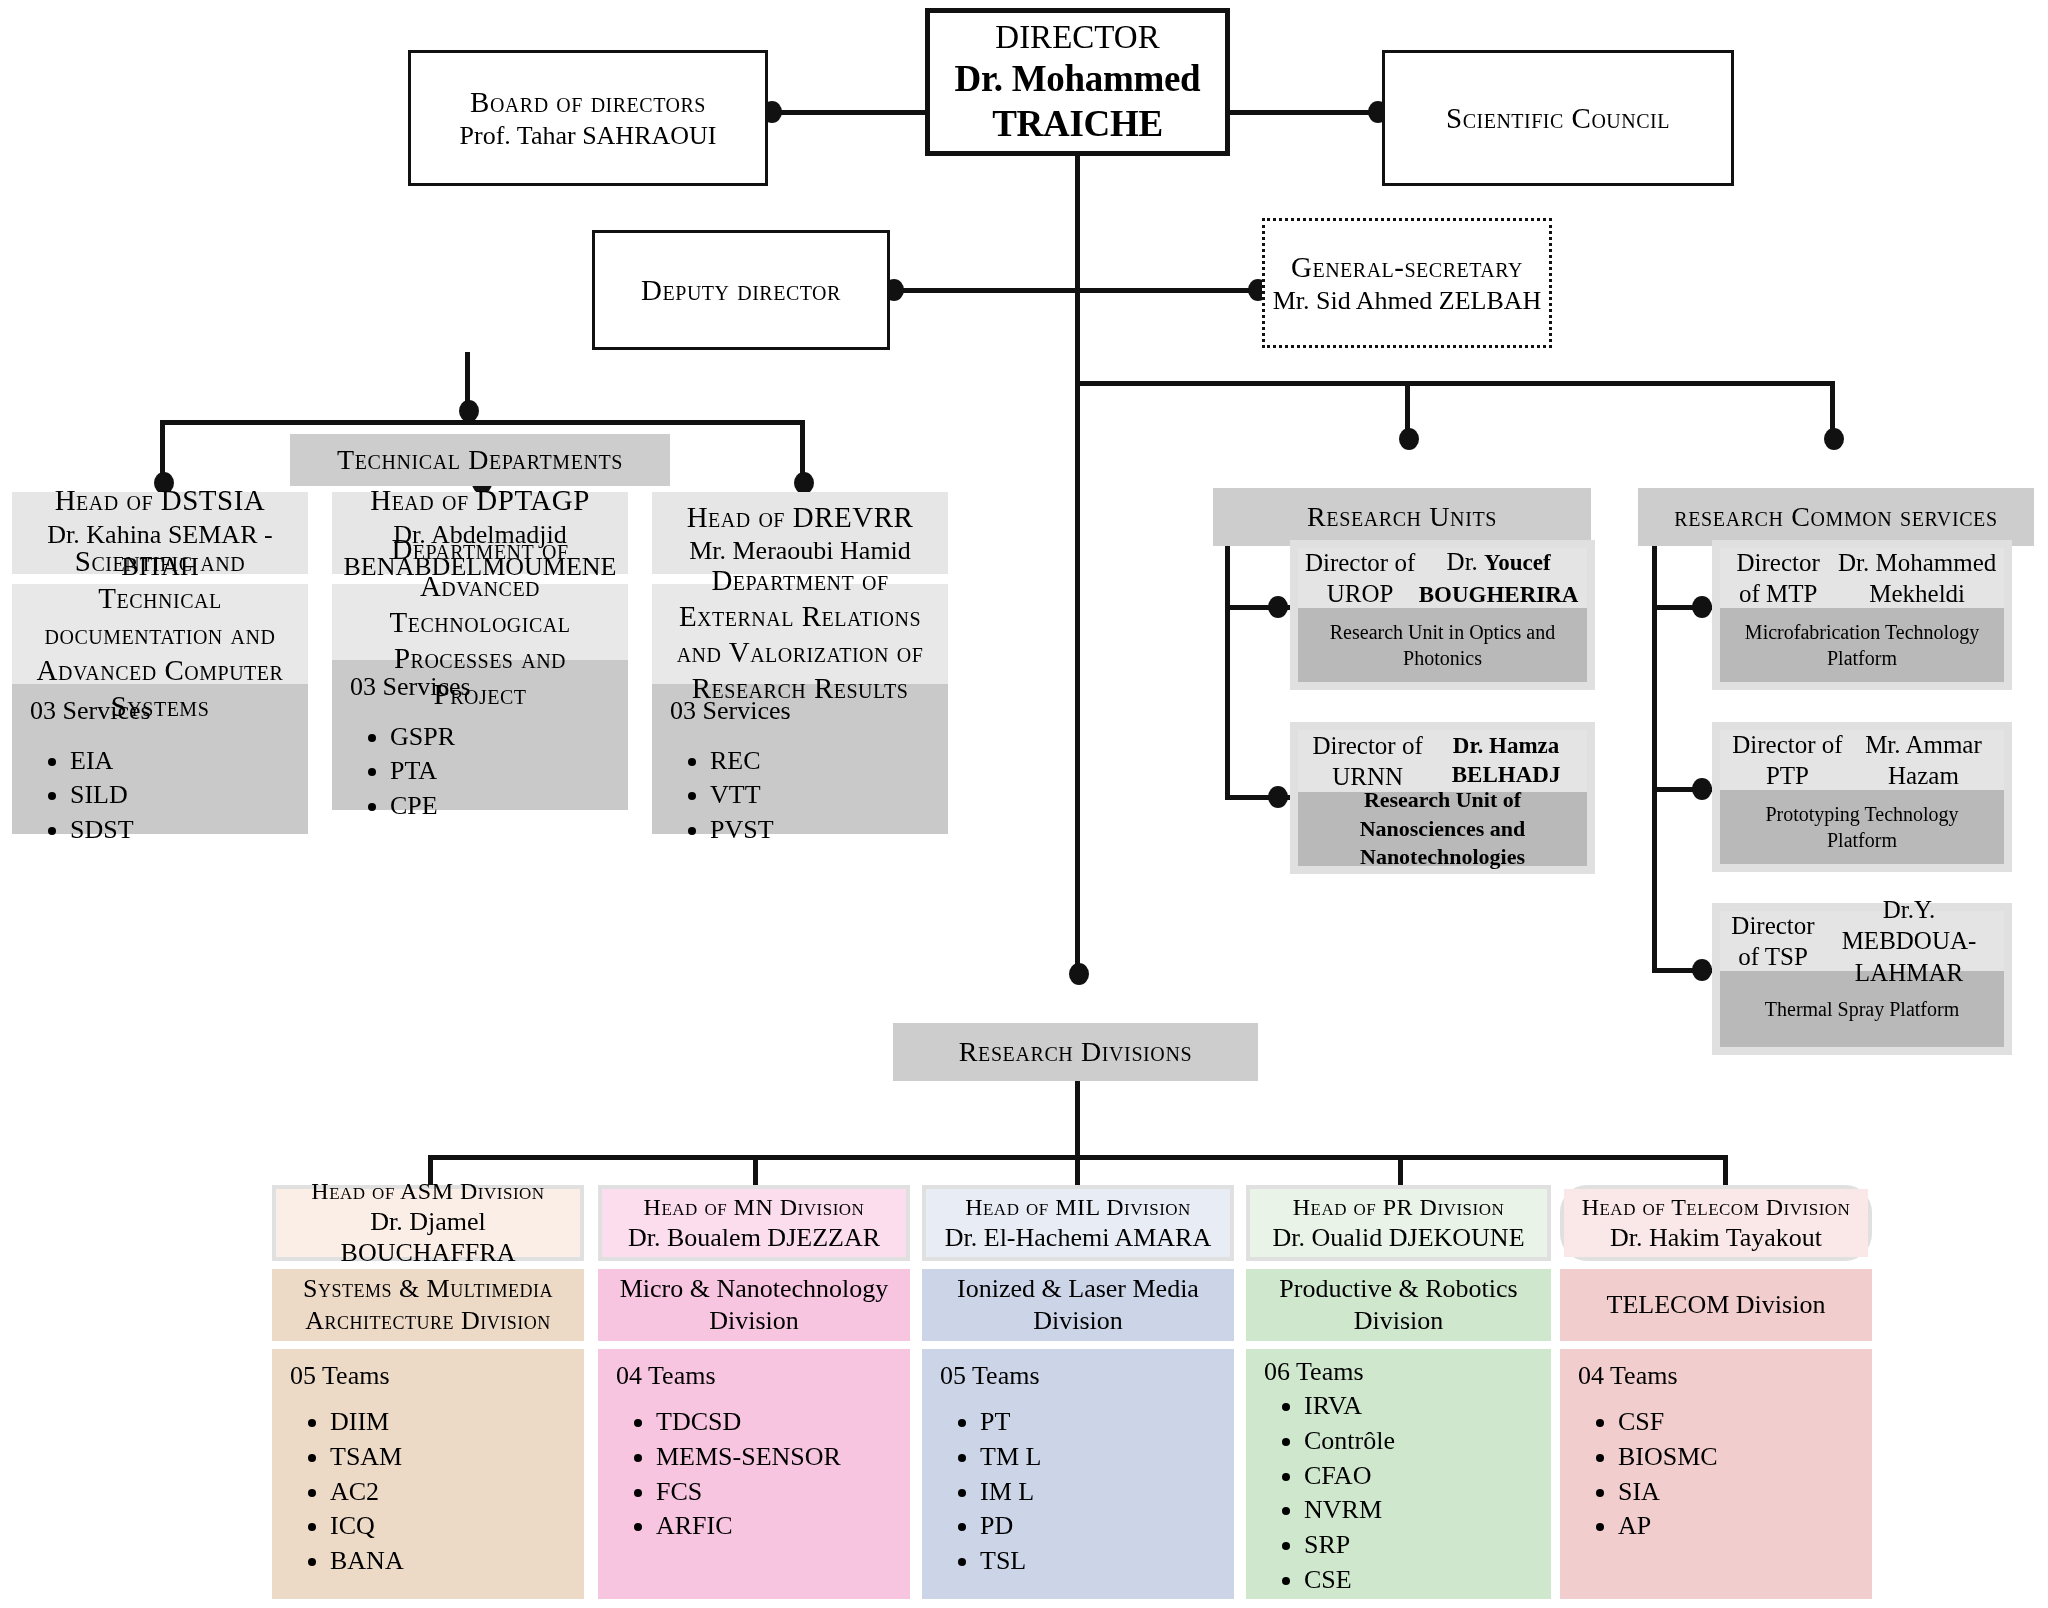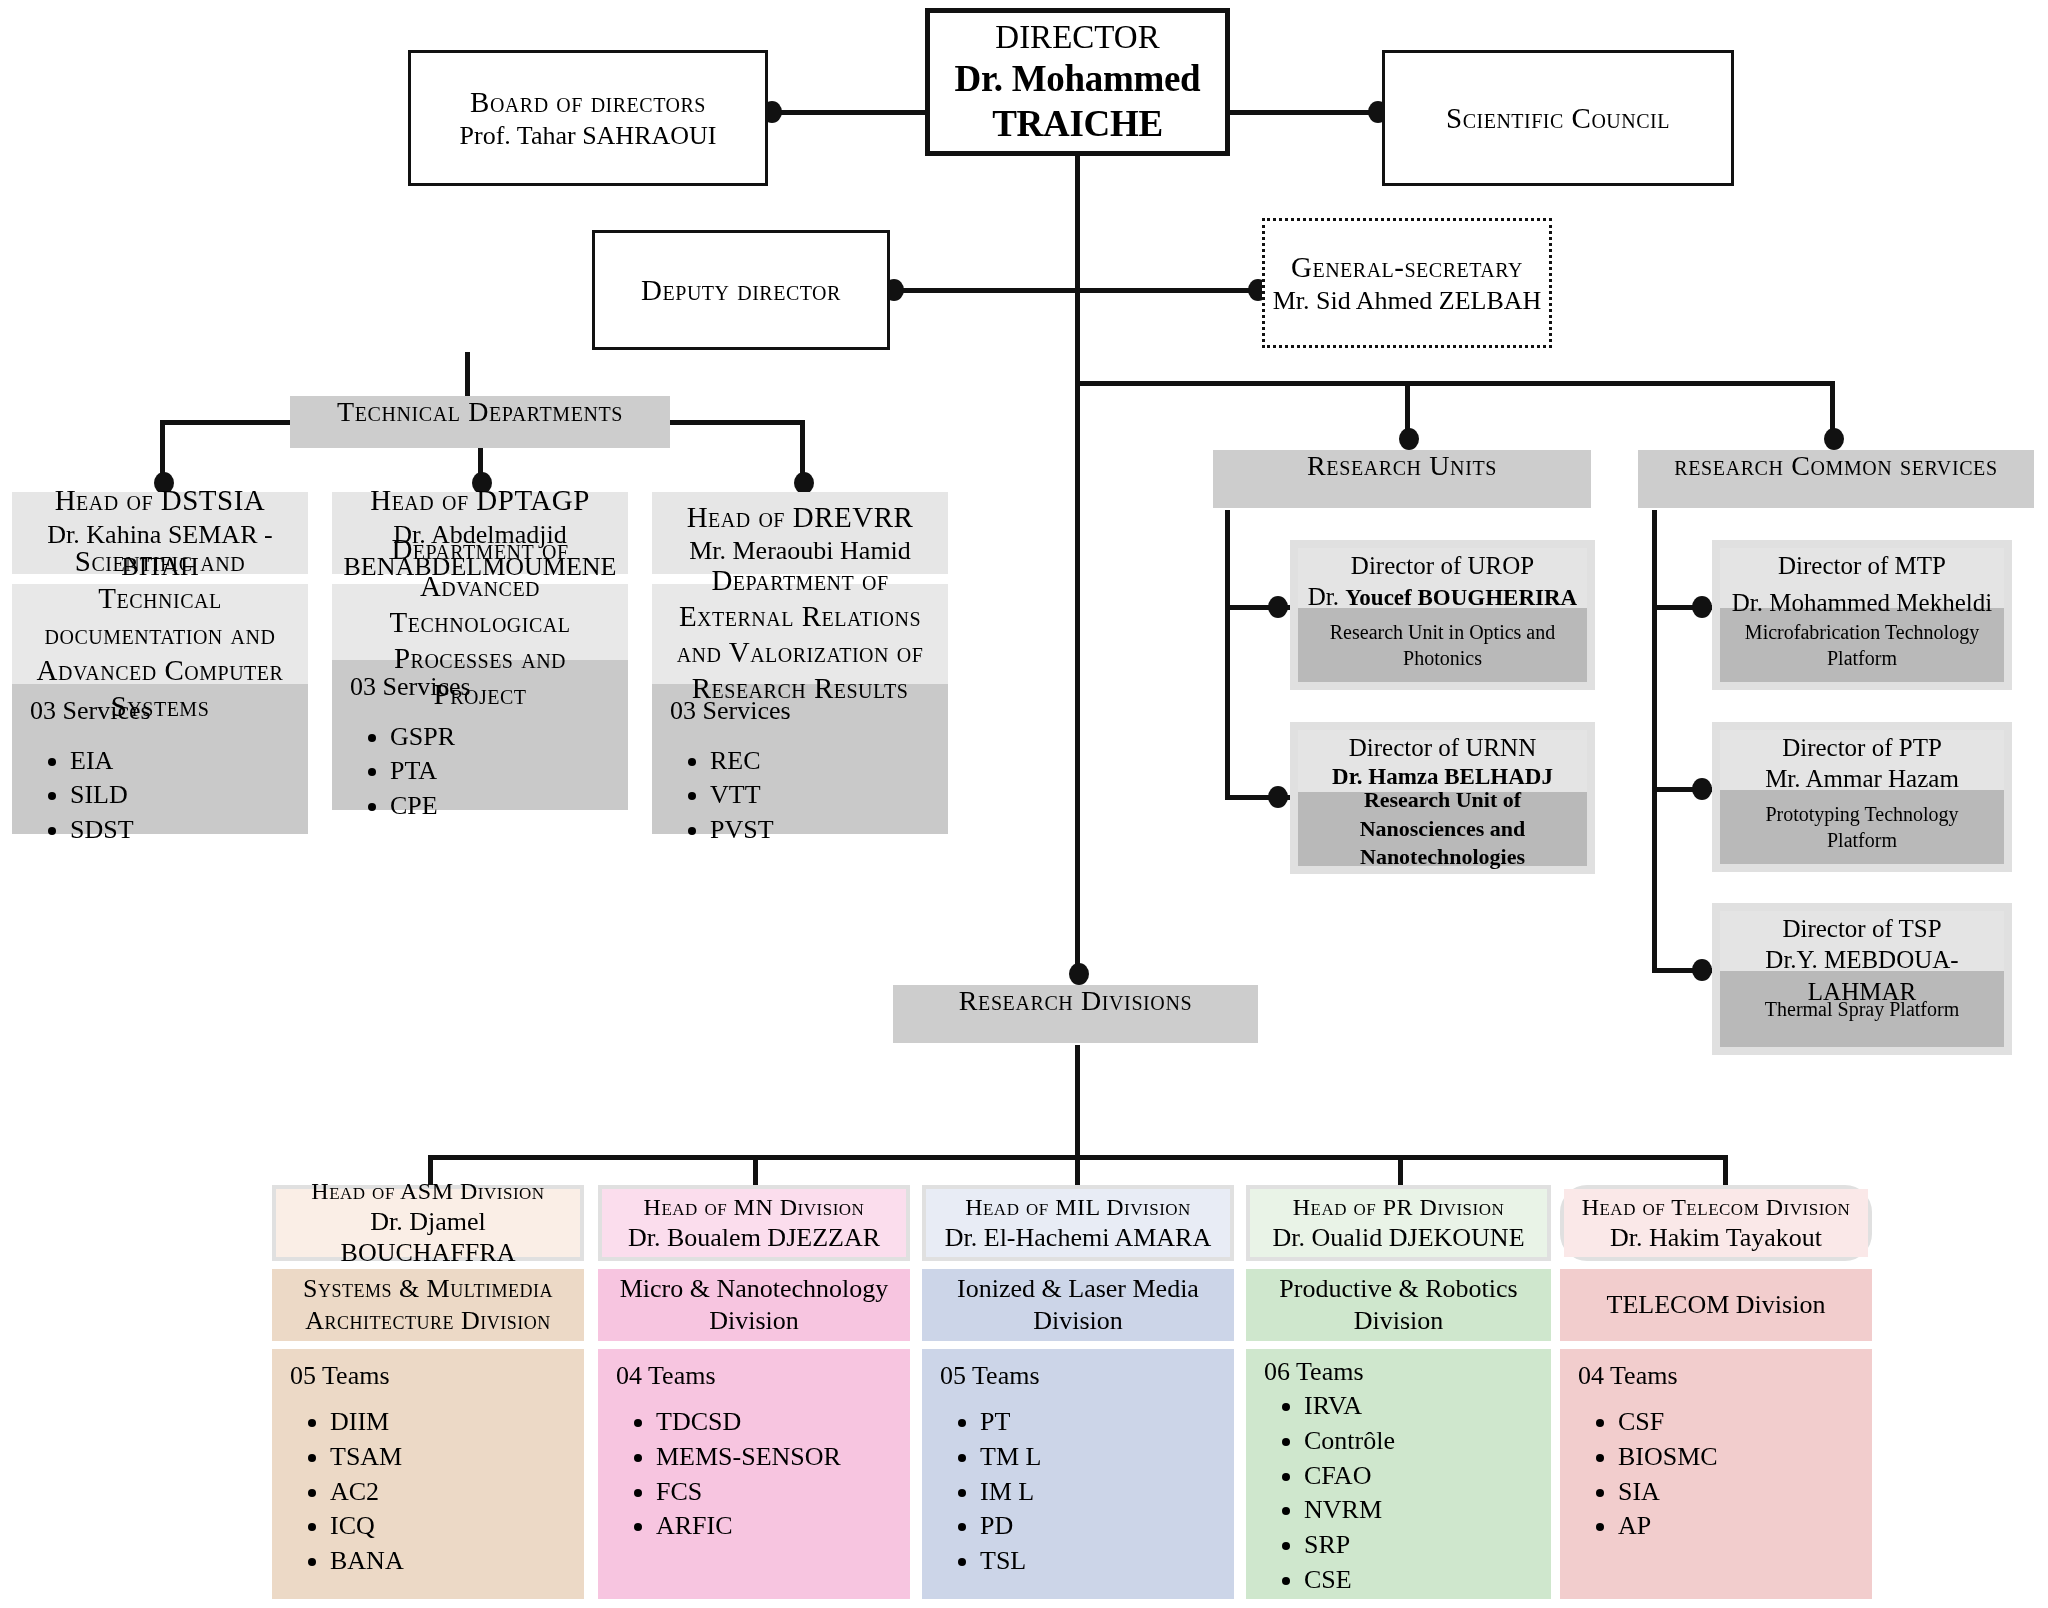--- a/index.html
+++ b/index.html
@@ -36,26 +36,27 @@
   }
   .t-title{font-size:29px;line-height:1.25;}
   .t-name{font-size:26px;line-height:1.25;}
   .t-dirtitle{font-size:33px;line-height:1.2;}
   .t-dirname{font-size:37px;font-weight:bold;line-height:1.2;letter-spacing:-0.3px;}
 
   
   .banner{
     position:absolute;
     background:#cdcdcd;
-    display:flex;align-items:flex-start;justify-content:center;
+    display:flex;align-items:center;justify-content:center;
     text-align:center;
     font-variant:small-caps;
     font-size:28px;
     letter-spacing:.6px;
     box-sizing:border-box;
+    margin-top:38px;
   }
 
   
   .card{position:absolute;box-sizing:border-box;}
   .card .head{
     background:#e6e6e6;
     text-align:center;
     box-sizing:border-box;
     display:flex;flex-direction:column;align-items:center;justify-content:center;
   }
@@ -71,21 +72,21 @@
     padding:10px 4px 14px 14px;
   }
   .body .cnt{font-size:26px;margin:2px 0 18px 4px;}
   .body ul{margin:0;padding-left:44px;}
   .body li{font-size:26px;line-height:1.32;}
 
   
   .ucard{position:absolute;box-sizing:border-box;background:#e0e0e0;padding:0;}
   .ucard .utop{
     background:#e4e4e4;text-align:center;box-sizing:border-box;
-    display:flex;flex-direction:column;align-items:center;justify-content:flex-start;
+    display:flex;flex-direction:row;align-items:center;justify-content:flex-start;
   }
   .ucard .ubot{
     background:#b9b9b9;text-align:center;box-sizing:border-box;
     display:flex;flex-direction:column;align-items:center;justify-content:center;
   }
   .u-l1{font-size:25px;line-height:1.25;}
   .u-l2{font-size:25px;line-height:1.25;}
   .u-l2.bold{font-weight:bold;font-size:23px;}
   .u-body{font-size:20px;line-height:1.3;}
   .u-body.small{font-size:22px;font-weight:bold;line-height:1.3;}

